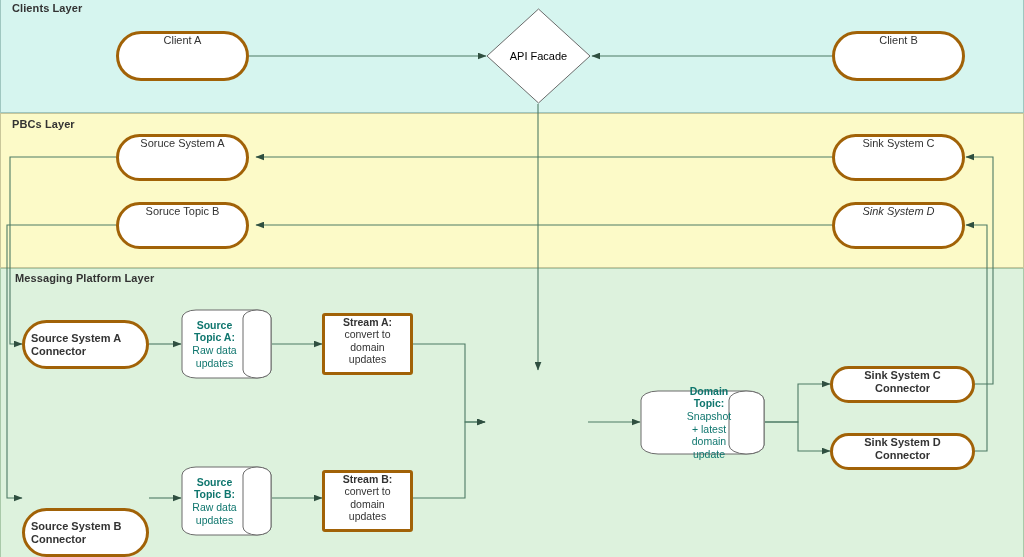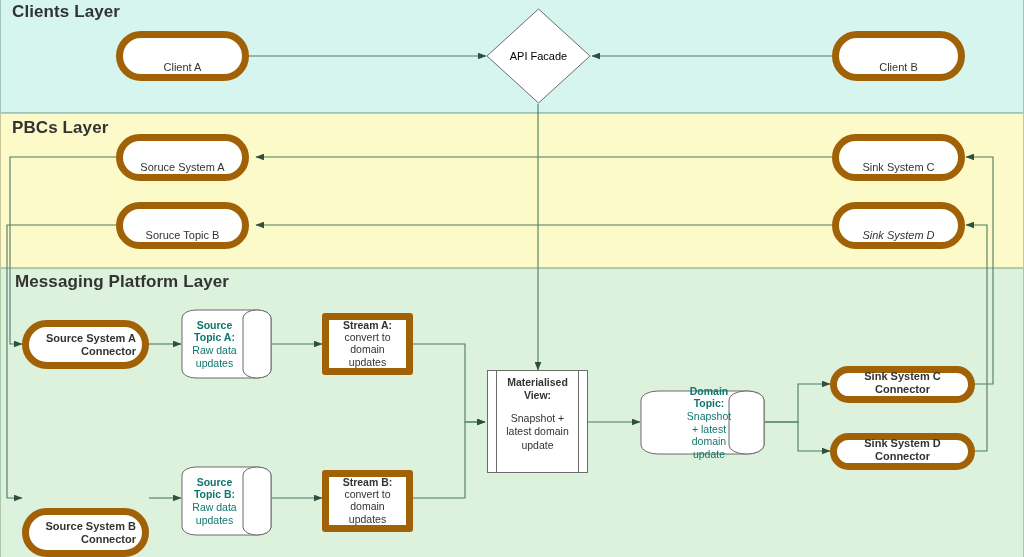--- a/index.html
+++ b/index.html
@@ -1,22 +1,22 @@
 <!DOCTYPE html>
 <html><head>
 <meta charset="utf-8">
 <style>
   html,body{margin:0;padding:0;background:#ffffff;}
   body{font-family:"Liberation Sans","DejaVu Sans",sans-serif;}
   #canvas{position:relative;width:1024px;height:557px;overflow:hidden;background:#fff;}
   .layer{position:absolute;left:0;width:1024px;box-sizing:border-box;}
-  .layer-title{position:absolute;font-weight:bold;font-size:17px;color:#333333;letter-spacing:.1px;}
+  .layer-title{position:absolute;font-weight:bold;font-size:11px;color:#333333;letter-spacing:.1px;}
   svg.wires{position:absolute;left:0;top:0;width:1024px;height:557px;overflow:visible;}
-  .node{position:absolute;box-sizing:border-box;display:flex;align-items:flex-end;justify-content:center;
-        text-align:center;color:#333333;background:#ffffff;border:7px solid #a16207;}
+  .node{position:absolute;box-sizing:border-box;display:flex;align-items:flex-start;justify-content:center;
+        text-align:center;color:#333333;background:#ffffff;border:3px solid #a16207;}
   .stadium{border-radius:999px;}
   .rect{border-radius:3px;}
   .lbl{line-height:1.18;padding:0 6px;}
   .b{font-weight:bold;}
   .f11{font-size:11px;}
   .f10{font-size:10.5px;}
   .diamond-wrap{position:absolute;text-align:center;}
   .cyl-wrap{position:absolute;}
   .cyl-text{position:absolute;inset:0;display:flex;align-items:center;justify-content:center;
             text-align:center;color:#0f766e;line-height:1.2;}
@@ -155,32 +155,20 @@
     </span>
   </div>
 
   <div class="node rect" style="left:322px;top:470px;width:91px;height:62px;">
     <span class="lbl f10" style="text-align:center;">
       <span class="b">Stream B:</span><br>
       <span>convert to domain updates</span>
     </span>
   </div>
 
-  <div class="proc-wrap" style="left:487px;top:370px;width:101px;height:103px;">
-    <svg width="101" height="103" viewBox="0 0 101 103">
-      <rect x="0.5" y="0.5" width="100" height="102" fill="#ffffff" stroke="#6b6b6b" stroke-width="1"></rect>
-      <line x1="9.5" y1="0.5" x2="9.5" y2="102.5" stroke="#6b6b6b" stroke-width="1"></line>
-      <line x1="91.5" y1="0.5" x2="91.5" y2="102.5" stroke="#6b6b6b" stroke-width="1"></line>
-    </svg>
-    <div class="proc-text">
-      <span class="f10 b">Materialised</span>
-      <span class="f10 b">View:</span>
-      <span class="f10" style="display:block;padding:10px 13px 0 13px;text-align:center;">Snapshot + latest domain update</span>
-    </div>
-  </div>
 
   <div class="cyl-wrap" style="left:640px;top:390px;width:125px;height:65px;">
     <svg width="125" height="65" viewBox="0 0 125 65">
       <path d="M1,10 A17,9 0 0 1 18,1 L106,1 A17,9 0 0 1 124,10 L124,55 A17,9 0 0 1 106,64 L18,64 A17,9 0 0 1 1,55 Z" fill="#ffffff" stroke="#6b6b6b" stroke-width="1"></path>
       <path d="M124,10 A17,9 0 0 0 106,1 A17,9 0 0 0 89,10 L89,55 A17,9 0 0 0 106,64 A17,9 0 0 0 124,55 Z" fill="#ffffff" stroke="#6b6b6b" stroke-width="1"></path>
     </svg>
     <div class="cyl-text" style="padding-right:34px;padding-left:3px;margin-left:44px;">
       <span class="f10"><span class="b">Domain Topic:</span>
         <span>Snapshot + latest domain update</span></span>
     </div>

